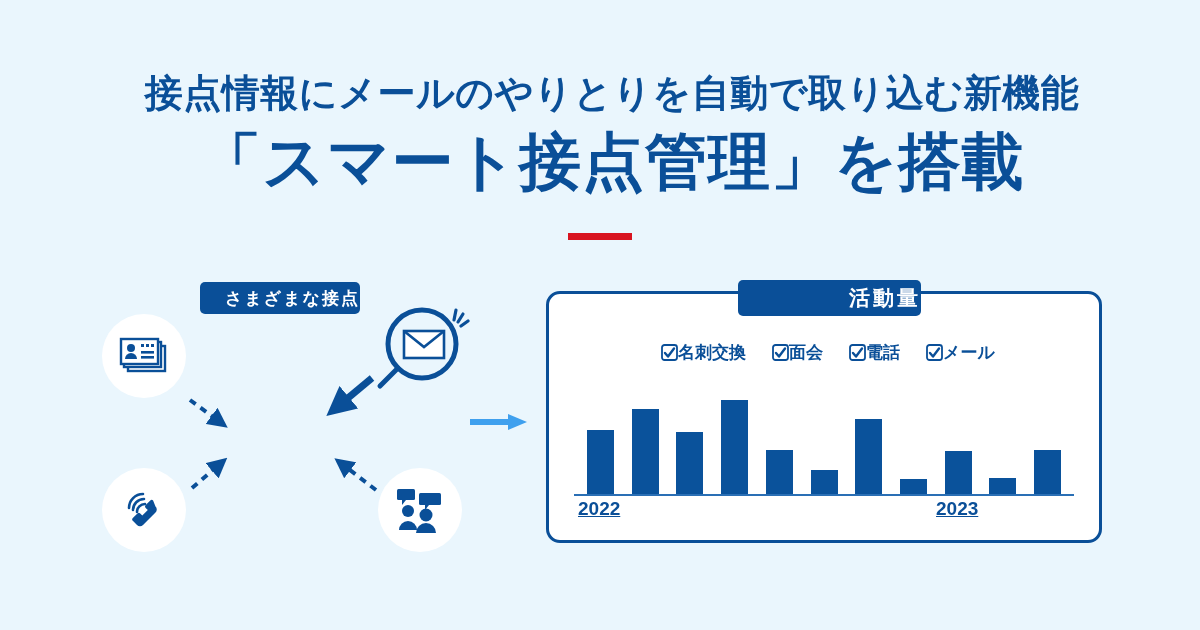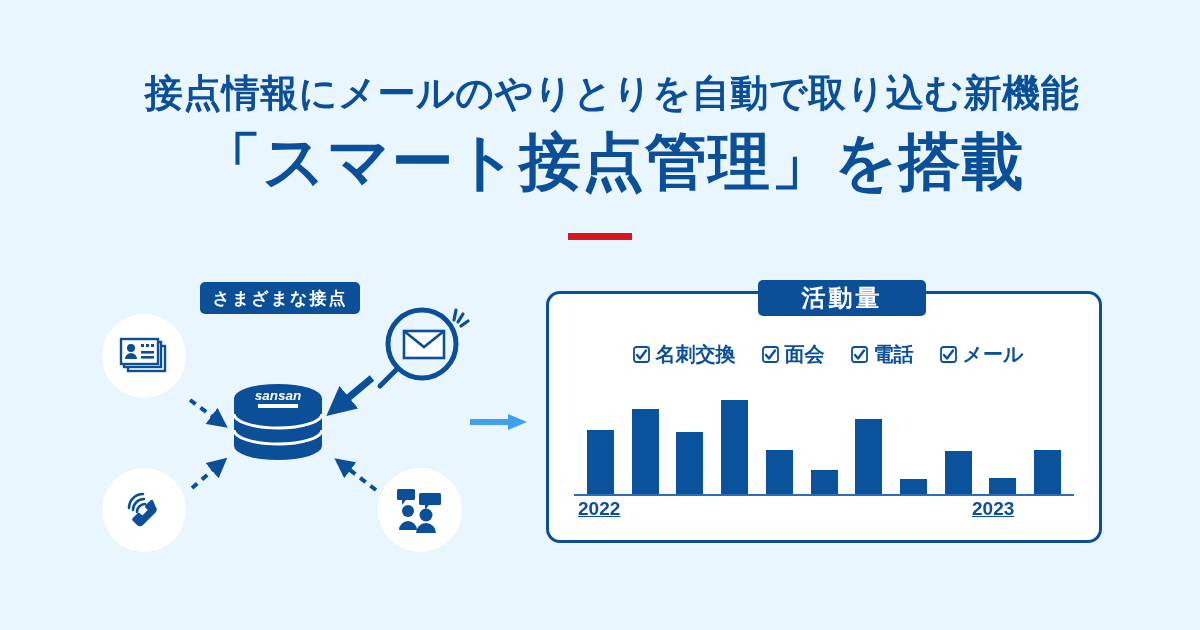--- a/index.html
+++ b/index.html
@@ -65,21 +65,21 @@
   .badge {
     position: absolute;
     background: #0a4f98;
     color: #ffffff;
     font-size: 17px;
     font-weight: 700;
     letter-spacing: 2px;
     border-radius: 5px;
     display: flex;
     align-items: center;
-    justify-content: center;
+    justify-content: flex-end;
     white-space: nowrap;
   }
   .badge-contacts {
     left: 120px;
     top: 12px;
     width: 160px;
     height: 32px;
   }
 
   .circle-icon {
@@ -127,43 +127,41 @@
     height: 252px;
     background: #ffffff;
     border: 3px solid #0a4f98;
     border-radius: 14px;
     box-sizing: border-box;
   }
   .badge-activity {
     position: absolute;
     left: 738px;
     top: 280px;
-    width: 168px;
+    width: 183px;
     height: 36px;
     letter-spacing: 3px;
-    font-size: 24px;
-    margin-left: 20px;
+    font-size: 21px;
   }
 
   .legend {
     position: absolute;
     left: 546px;
     top: 341px;
     width: 556px;
     display: flex;
     align-items: center;
     justify-content: center;
     gap: 18px;
   }
   .legend-item {
     display: flex;
     align-items: center;
-    gap: 6px;
     color: #0a4f98;
-    font-size: 20px;
+    font-size: 17px;
     font-weight: 700;
     white-space: nowrap;
     padding-left: 8px;
   }
   .checkbox {
     width: 17px;
     height: 17px;
     flex: 0 0 17px;
   }
 
@@ -205,21 +203,21 @@
   }
   .year {
     position: absolute;
     color: #0a4f98;
     font-size: 19px;
     font-weight: 700;
     top: 498px;
     text-decoration: underline;
   }
   .year-left  { left: 578px; }
-  .year-right { left: 972px; }
+  .year-right { left: 936px; }
 </style>
 </head>
 <body>
 
 <div class="stage">
 
   <div class="headline">
     <div class="line1">接点情報にメールのやりとりを自動で取り込む新機能</div>
     <div class="line2">「スマート接点管理」を搭載</div>
   </div>
@@ -296,33 +294,20 @@
         <marker id="solidhead" markerWidth="4.2" markerHeight="4.2" refX="2.4" refY="2.1" orient="auto">
           <path d="M0,0 L4.2,2.1 L0,4.2 z" fill="#0a4f98"></path>
         </marker>
       </defs>
       <line x1="110" y1="130" x2="140" y2="152" stroke="#0a4f98" stroke-width="4" stroke-dasharray="7 6" marker-end="url(#dashhead)"></line>
       <line x1="112" y1="218" x2="140" y2="194" stroke="#0a4f98" stroke-width="4" stroke-dasharray="7 6" marker-end="url(#dashhead)"></line>
       <line x1="296" y1="220" x2="262" y2="194" stroke="#0a4f98" stroke-width="4" stroke-dasharray="7 6" marker-end="url(#dashhead)"></line>
       <line x1="292" y1="108" x2="256" y2="138" stroke="#0a4f98" stroke-width="7" marker-end="url(#solidhead)"></line>
     </svg>
 
-    <div class="db">
-      <svg width="104" height="92" viewBox="0 0 104 92">
-        <ellipse cx="52" cy="68" rx="44" ry="14" fill="#0a4f98"></ellipse>
-        <rect x="8" y="52" width="88" height="16" fill="#0a4f98"></rect>
-        <ellipse cx="52" cy="52" rx="44" ry="14" fill="#0a4f98" stroke="#ffffff" stroke-width="3"></ellipse>
-        <rect x="8" y="36" width="88" height="16" fill="#0a4f98"></rect>
-        <ellipse cx="52" cy="36" rx="44" ry="14" fill="#0a4f98" stroke="#ffffff" stroke-width="3"></ellipse>
-        <rect x="8" y="20" width="88" height="16" fill="#0a4f98"></rect>
-        <ellipse cx="52" cy="20" rx="44" ry="14" fill="#0a4f98"></ellipse>
-        <text x="52" y="22" text-anchor="middle" fill="#ffffff" font-family="Liberation Sans, sans-serif" font-size="13.5" font-weight="700" font-style="italic">sansan</text>
-        <rect x="32" y="26" width="40" height="4" fill="#ffffff"></rect>
-      </svg>
-    </div>
   </div>
 
   <svg class="arrow-between" viewBox="0 0 58 18">
     <rect x="0" y="6" width="40" height="6" fill="#3fa0ee"></rect>
     <path d="M38 1 L57 9 L38 17 z" fill="#3fa0ee"></path>
   </svg>
 
   <div class="panel"></div>
 
   <div class="badge badge-activity">

